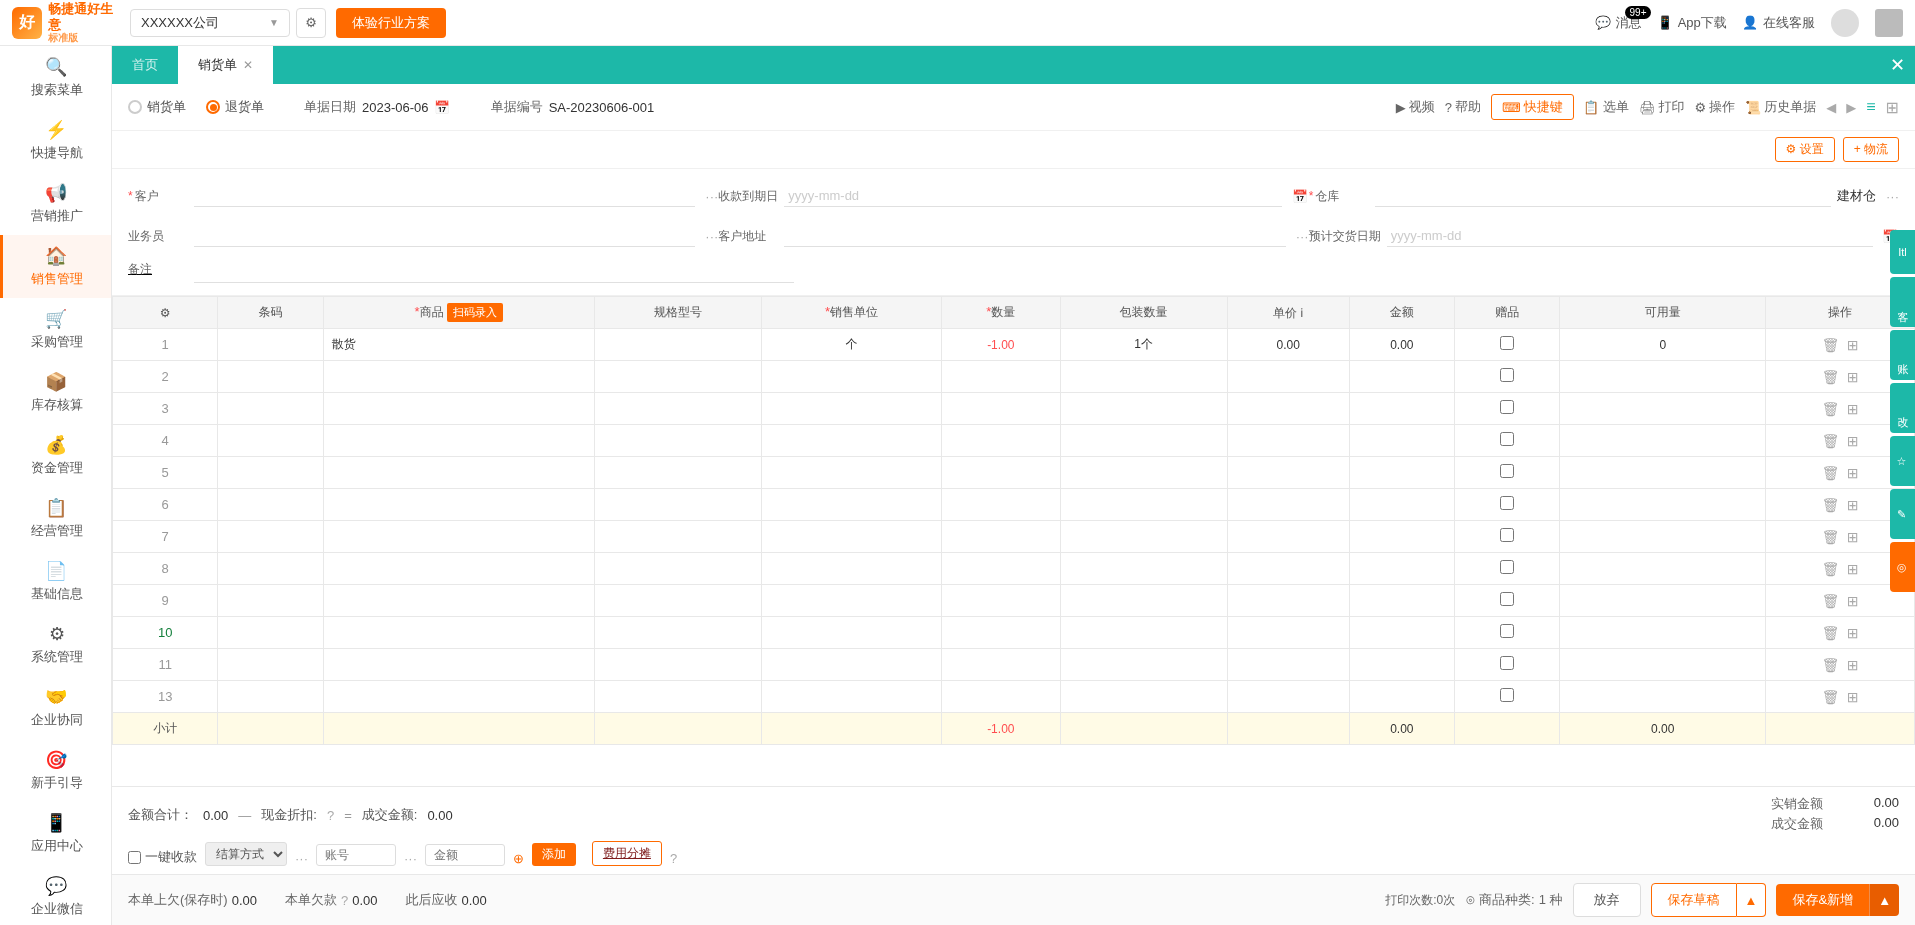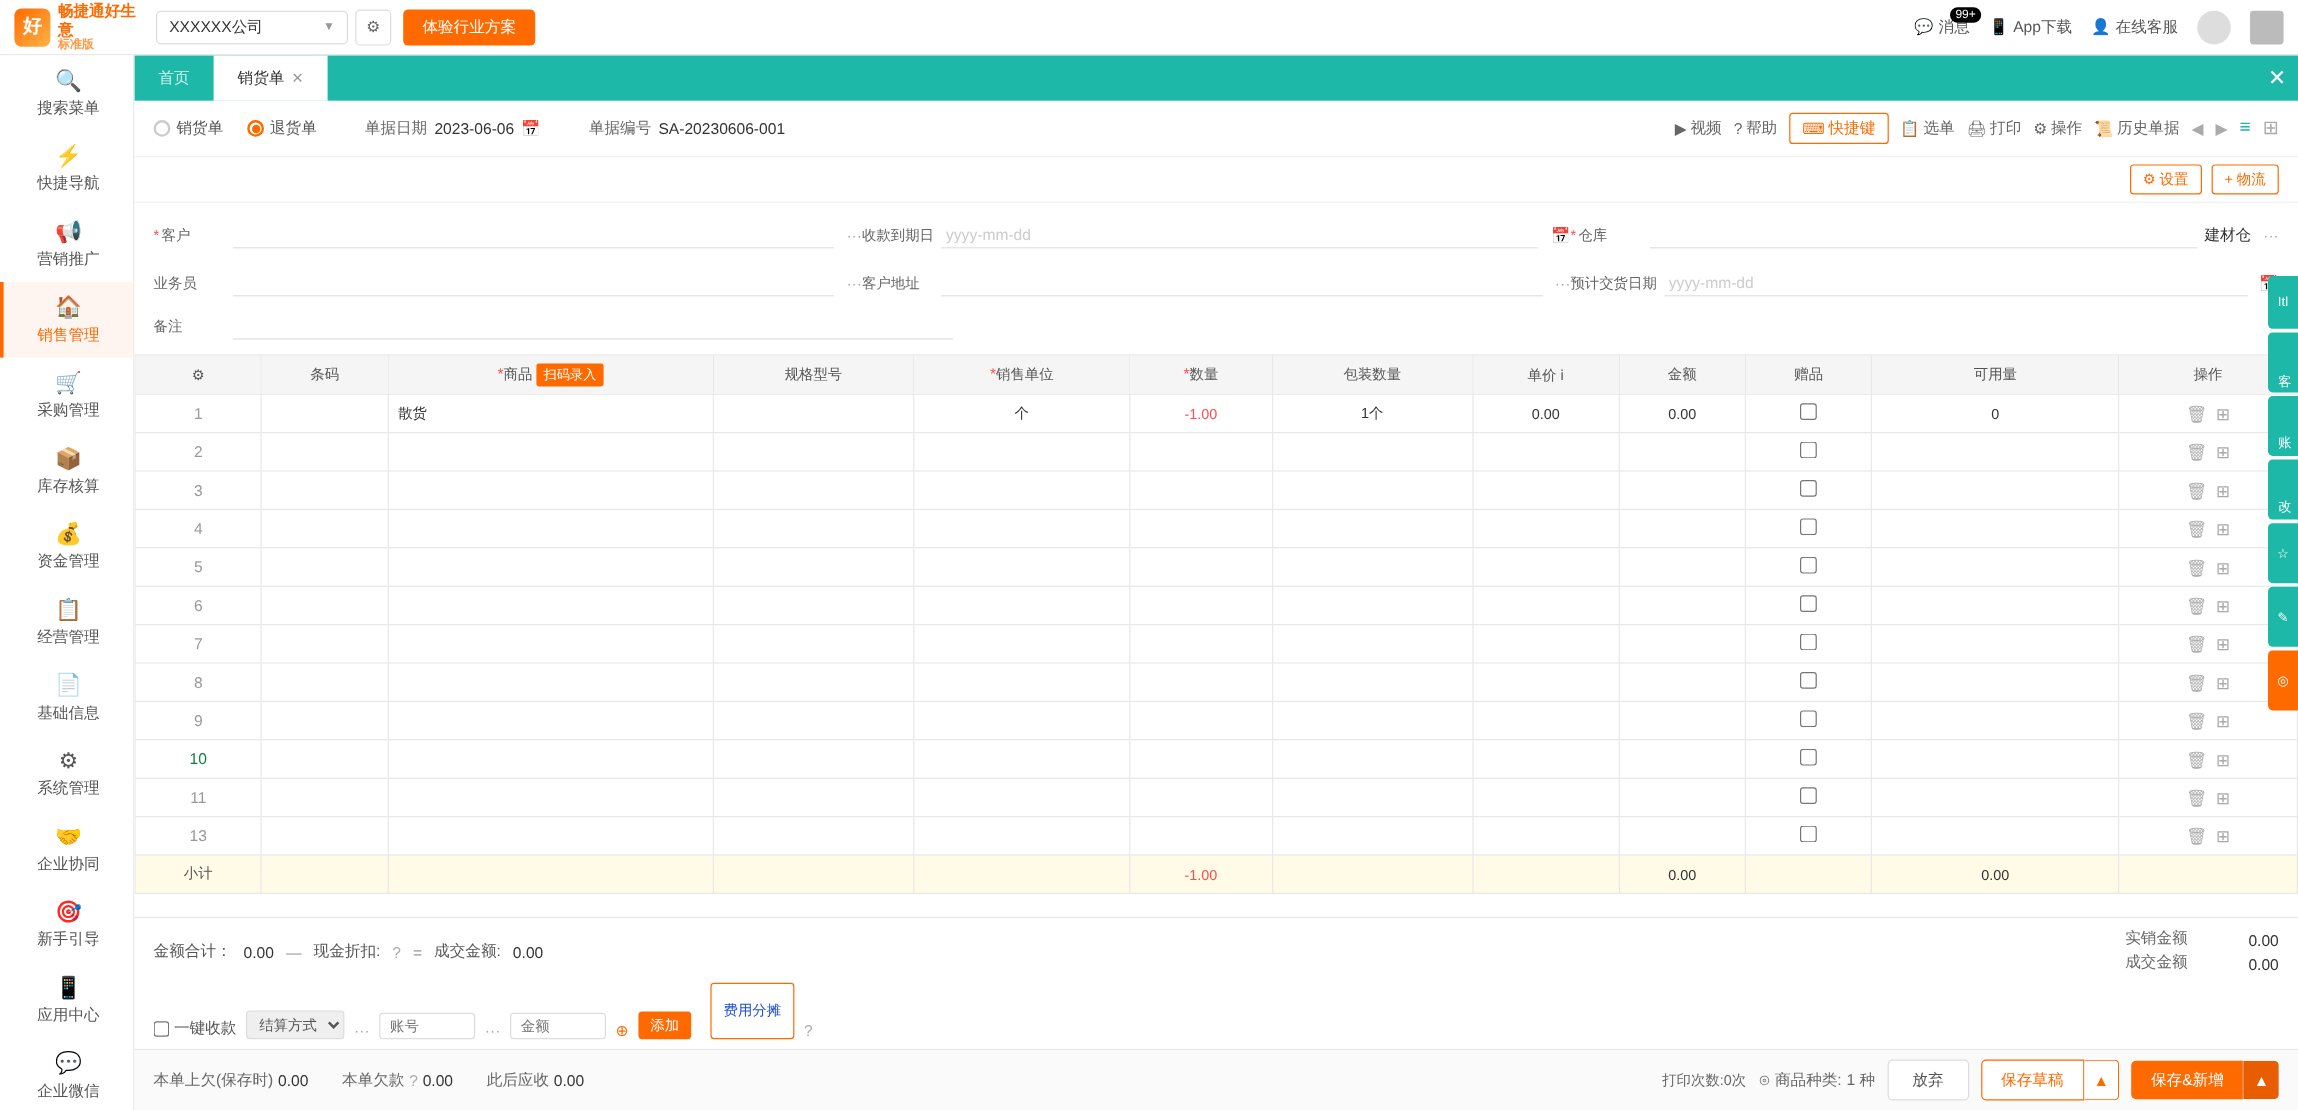--- a/index.html
+++ b/index.html
@@ -56,21 +56,21 @@
 
     
     .fields-area { padding: 12px 16px; display: grid; grid-template-columns: 1fr 1fr 1fr; gap: 10px 0; border-bottom: 1px solid #f0f0f0; }
     .field-row { display: flex; align-items: center; gap: 6px; padding: 4px 0; }
     .field-label { color: #666; min-width: 60px; font-size: 12px; }
     .field-label.required::before { content: '*'; color: #ff4d4f; margin-right: 2px; }
     .field-input { flex: 1; border: none; border-bottom: 1px solid #e0e0e0; padding: 3px 4px; color: #333; outline: none; font-size: 13px; background: transparent; }
     .field-input::placeholder { color: #ccc; }
     .field-dots { color: #aaa; cursor: pointer; margin-left: 4px; }
     .field-calendar { color: #aaa; cursor: pointer; margin-left: 4px; }
-    .remarks-row { grid-column: 1 / -1; display: flex; align-items: center; gap: 6px; }
+    .remarks-row { grid-column: 1 / -1; display: flex; gap: 6px; text-decoration: underline; }
 
     
     .table-container { flex: 1; overflow: auto; }
     table { width: 100%; border-collapse: collapse; }
     thead th { background: #f5f5f5; border: 1px solid #e8e8e8; padding: 6px 8px; text-align: center; color: #555; font-weight: normal; font-size: 12px; white-space: nowrap; position: sticky; top: 0; z-index: 1; }
     tbody td { border: 1px solid #e8e8e8; padding: 5px 8px; text-align: center; color: #333; font-size: 12px; height: 32px; }
     .subtotal-row td { background: #fffbe6; font-weight: 500; color: #ff4d4f; }
     .subtotal-row td:first-child { color: #555; font-weight: normal; }
     .subtotal-row td.black { color: #333; }
     .scan-btn { background: #ff6a00; color: #fff; border: none; border-radius: 2px; padding: 2px 6px; font-size: 11px; cursor: pointer; }
@@ -80,39 +80,39 @@
     
     .bottom-bar { border-top: 1px solid #e8e8e8; padding: 8px 16px; background: #fff; flex-shrink: 0; }
     .summary-row { display: flex; align-items: center; gap: 10px; margin-bottom: 6px; font-size: 13px; color: #555; }
     .eq-sign { color: #999; }
     .dash-sign { color: #999; }
     .payment-row { display: flex; align-items: flex-end; gap: 8px; }
     .checkbox-label { display: flex; align-items: center; gap: 4px; cursor: pointer; font-size: 12px; color: #555; }
     .select-input { border: 1px solid #ddd; border-radius: 3px; padding: 3px 6px; color: #555; font-size: 12px; }
     .text-input-sm { border: 1px solid #ddd; border-radius: 3px; padding: 3px 8px; color: #555; font-size: 12px; width: 80px; }
     .add-btn { background: #ff6a00; color: #fff; border: none; border-radius: 3px; padding: 3px 10px; cursor: pointer; font-size: 12px; }
-    .fee-btn { border: 1px solid #ff6a00; color: #1d4ed8; background: #fff; border-radius: 3px; padding: 14px 10px; cursor: pointer; font-size: 12px; }
+    .fee-btn { border: 1px solid #ff6a00; color: #7f1d1d; background: #fff; border-radius: 3px; padding: 3px 10px; cursor: pointer; font-size: 12px; text-decoration: underline; }
     .help-icon { color: #aaa; cursor: pointer; }
 
     
     .footer-bar { background: #fafafa; border-top: 1px solid #e8e8e8; padding: 8px 16px; display: flex; align-items: center; gap: 28px; flex-shrink: 0; }
     .footer-item { display: flex; align-items: center; gap: 4px; font-size: 12px; color: #666; }
     .footer-val { color: #333; font-weight: 500; }
     .footer-actions { margin-left: auto; display: flex; align-items: center; gap: 10px; }
     .print-info { color: #666; font-size: 12px; }
     .product-kind { display: flex; align-items: center; gap: 4px; font-size: 12px; color: #666; }
     .btn-discard { border: 1px solid #ddd; border-radius: 4px; padding: 7px 20px; background: #fff; cursor: pointer; color: #555; font-size: 13px; }
     .btn-draft { border: 1px solid #ff6a00; color: #ff6a00; background: #fff; border-radius: 4px 0 0 4px; padding: 7px 16px; cursor: pointer; font-size: 13px; display: flex; align-items: center; gap: 4px; }
     .btn-draft-arrow { border: 1px solid #ff6a00; border-left: none; color: #ff6a00; background: #fff; border-radius: 0 4px 4px 0; padding: 7px 8px; cursor: pointer; font-size: 13px; }
     .btn-save { background: #ff6a00; color: #fff; border: none; border-radius: 4px 0 0 4px; padding: 7px 16px; cursor: pointer; font-size: 13px; display: flex; align-items: center; gap: 4px; }
     .btn-save-arrow { background: #e85d00; color: #fff; border: none; border-radius: 0 4px 4px 0; padding: 7px 8px; cursor: pointer; font-size: 13px; border-left: 1px solid rgba(255,255,255,0.3); }
 
     
     .summary-side { margin-left: auto; text-align: right; font-size: 12px; color: #666; }
-    .summary-side-row { display: flex; justify-content: flex-end; gap: 16px; margin-bottom: 2px; align-items: flex-end; }
+    .summary-side-row { display: flex; justify-content: flex-end; gap: 16px; margin-bottom: 2px; }
     .summary-side-val { color: #333; min-width: 60px; text-align: right; }
     .right-float-btns { position: fixed; right: 0; top: 230px; display: flex; flex-direction: column; gap: 3px; z-index: 100; }
     .rfb { background: #1db8a8; color: #fff; border-radius: 4px 0 0 4px; padding: 6px 5px; cursor: pointer; font-size: 11px; writing-mode: vertical-rl; text-orientation: mixed; min-height: 50px; display: flex; align-items: center; justify-content: center; }
     .rfb-orange { background: #ff6a00; }
   </style>
 </head>
 <body>
 
 <div class="top-bar">
   <div class="logo-area">

